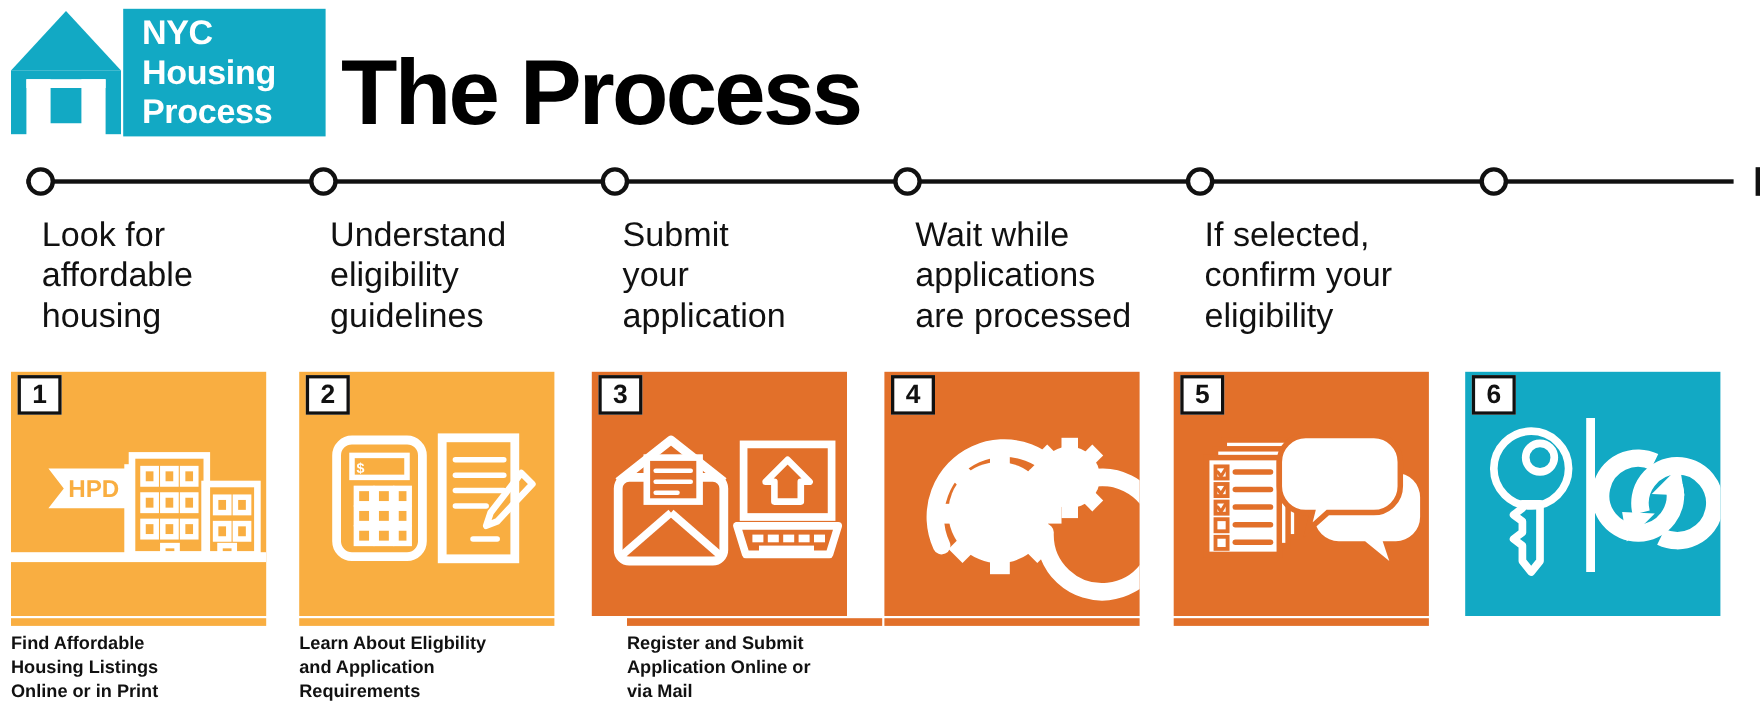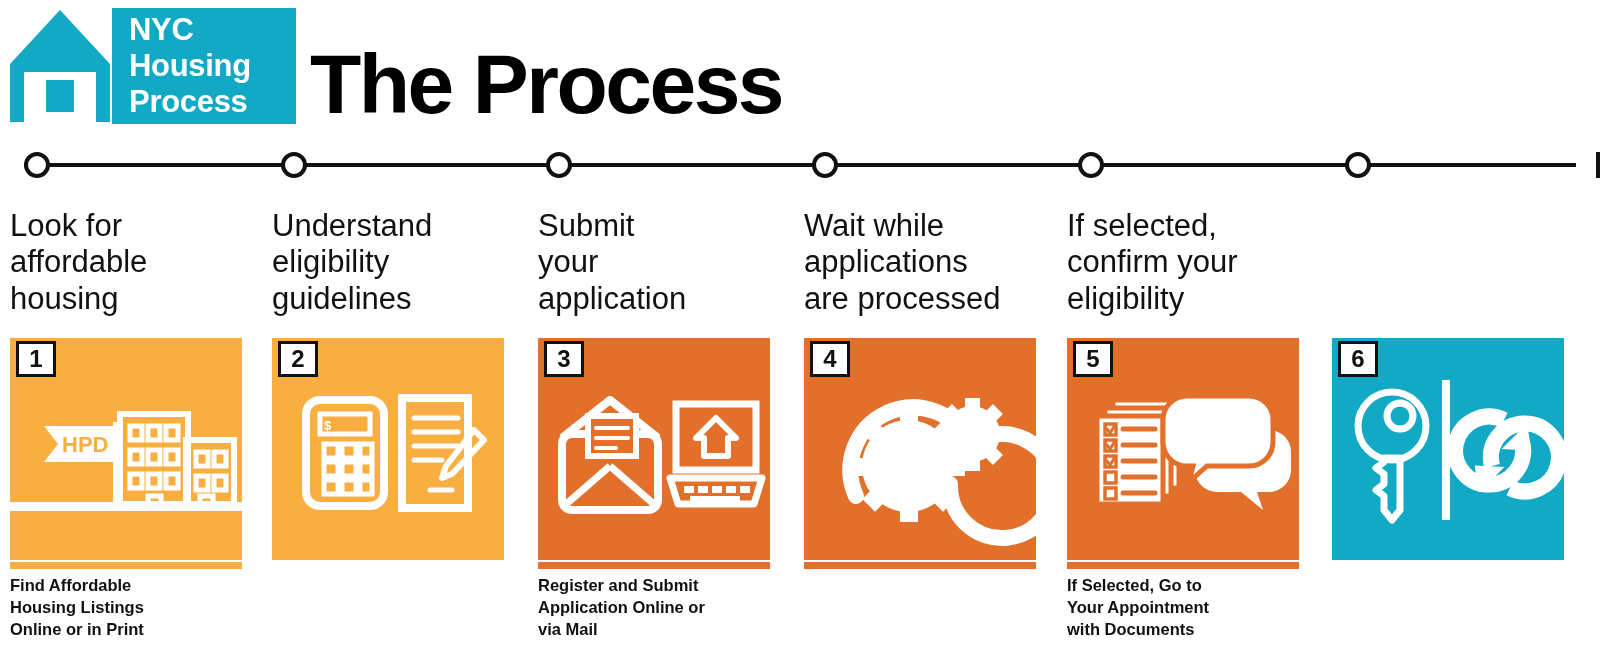--- a/index.html
+++ b/index.html
@@ -25,22 +25,22 @@
 
   
   .timeline { position:absolute; left:0; top:152px; width:1600px; height:26px; }
   .tl-rule { position:absolute; left:24px; top:11px; width:1552px; height:4px; background:#111; }
   .tl-node { position:absolute; top:0; width:26px; height:26px; border-radius:50%;
              background:#fff; border:4px solid #111; }
   .tl-end { position:absolute; right:0px; top:0px; width:4px; height:26px; background:#111; }
 
   
   .headlines { position:absolute; left:0; top:192px; width:1600px; height:130px; }
-  .headline { position:absolute; top:16px; font-size:31px; line-height:1.17; color:#111;
-              font-weight:normal; }
+  .headline { position:absolute; top:4px; font-size:31px; line-height:1.17; color:#111;
+              font-weight:normal;margin-left:28px; }
 
   
   .cards { position:absolute; left:0; top:338px; width:1600px; height:222px; }
   .card { position:absolute; top:0; width:232px; height:222px; }
   .card-bg { position:absolute; inset:0; }
   .card-art { position:absolute; inset:0; }
   .card-art svg { display:block; width:100%; height:100%; }
   .badge { position:absolute; left:6px; top:3px; width:40px; height:36px; background:#fff;
            border:3px solid #111; display:flex; align-items:center; justify-content:center;
            font-size:24px; font-weight:bold; color:#111; z-index:5; }
@@ -278,26 +278,29 @@
       <div class="badge">6</div>
     </div>
 
   </div>
 
   <div class="captions">
     <div class="caption" style="left:10px">
       <div class="cap-bar" style="background:#F9AE41"></div>
       <div class="cap-text">Find Affordable<br>Housing Listings<br>Online or in Print</div>
     </div>
-    <div class="caption" style="left:538px">
+    <div class="caption" style="left:272px">
+      <div class="cap-bar" style="background:#F9AE41"></div>
+      <div class="cap-text">Learn About Eligbility<br>and Application<br>Requirements</div>
+    </div>
+    <div class="caption" style="left:570px">
       <div class="cap-bar" style="background:#E2702A"></div>
       <div class="cap-text">Register and Submit<br>Application Online or<br>via Mail</div>
     </div>
     <div class="caption" style="left:804px">
       <div class="cap-bar" style="background:#E2702A"></div>
     </div>
     <div class="caption" style="left:1067px">
       <div class="cap-bar" style="background:#E2702A"></div>
-      <div class="cap-text">If Selected, Go to<br>Your Appointment<br>with Documents</div>
     </div>
   </div>
 
 </div>
 
 </body></html>

